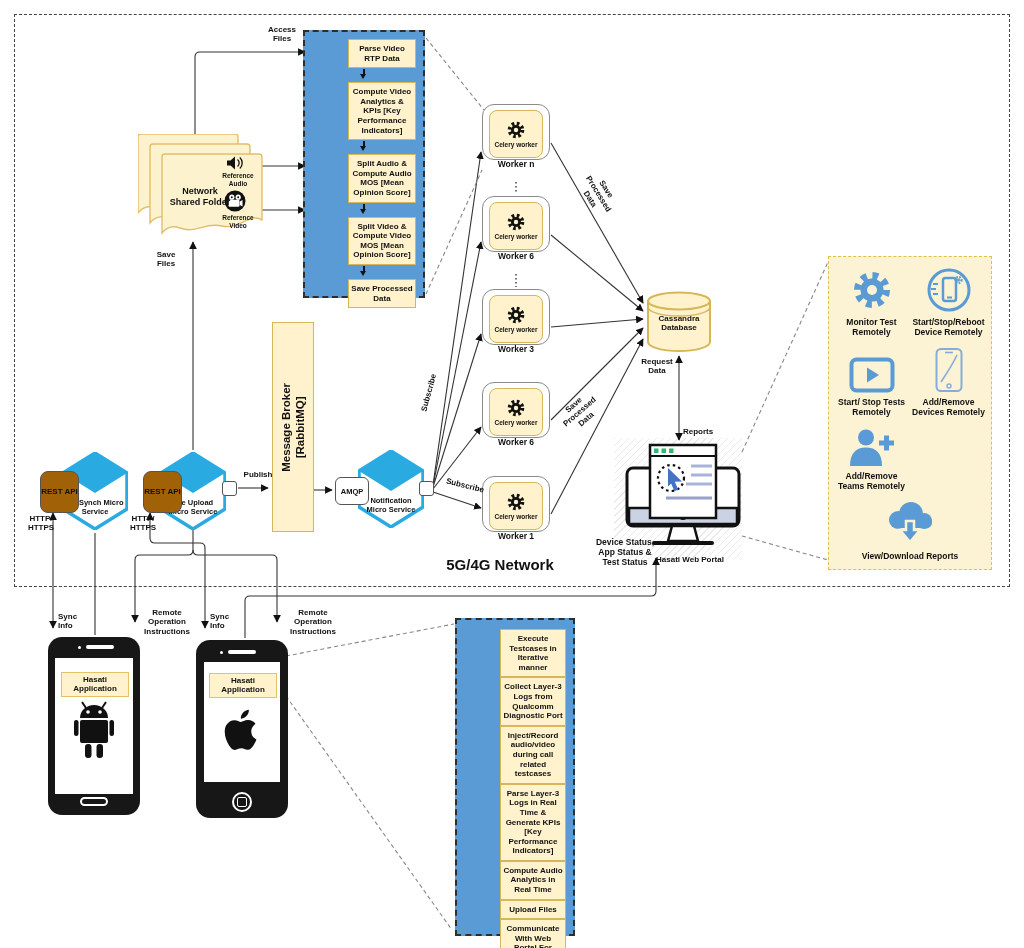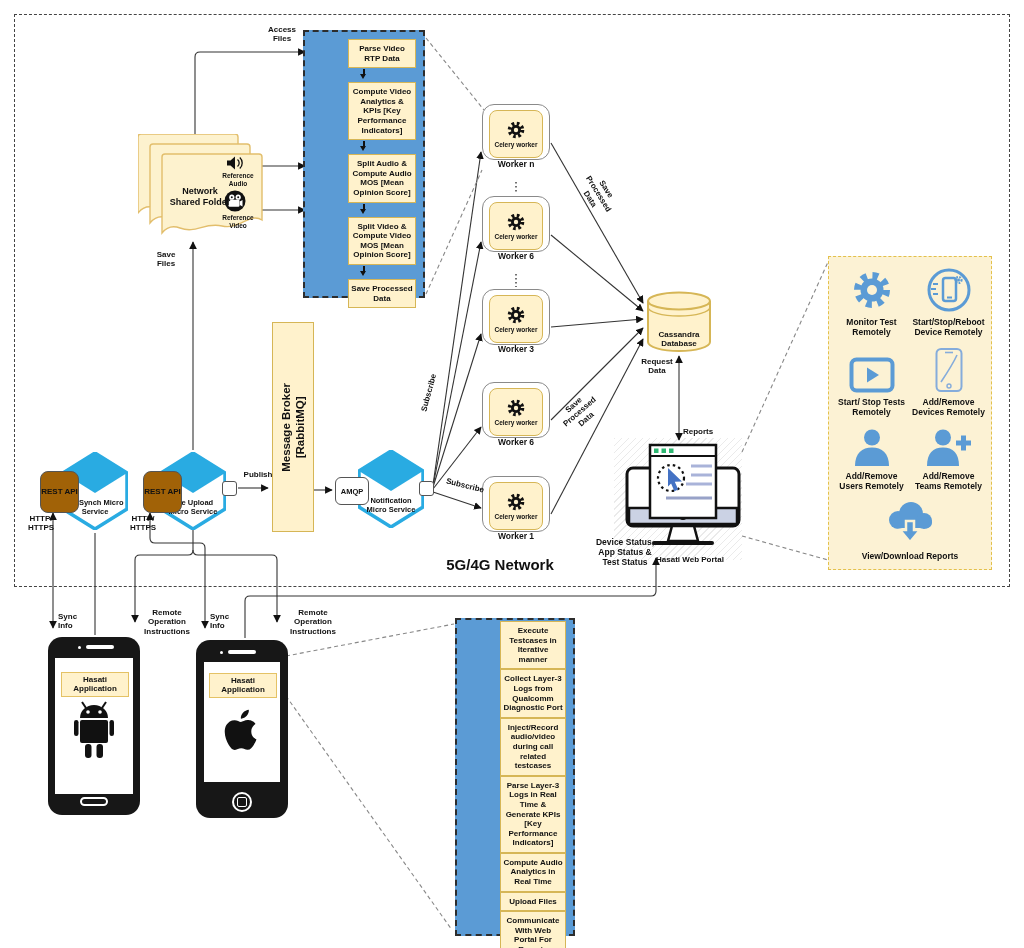--- a/index.html
+++ b/index.html
@@ -8,35 +8,35 @@
   .abs{position:absolute;}
   .L{position:absolute;font-weight:bold;color:#111;text-align:center;line-height:1.18;font-size:8px;z-index:12;}
   .left{text-align:left;}
   .overlay{position:absolute;left:0;top:0;z-index:4;pointer-events:none;}
   .zone{position:absolute;left:14px;top:14px;width:994px;height:571px;border:1.6px dashed #444;z-index:1;}
   .zone-label{left:420px;top:556px;width:160px;font-size:15px;}
   
   .blue-panel{position:absolute;background:#5B9BD5;border:2px dashed #2d2d2d;z-index:10;
       display:flex;flex-direction:column;justify-content:space-between;box-sizing:border-box;}
   .pipeline{left:303px;top:30px;width:122px;height:268px;padding:7px 7px;}
-  .functions{left:455px;top:618px;width:120px;height:318px;padding:1px 7px;}
+  .functions{left:455px;top:618px;width:120px;height:318px;padding:9px 7px;}
   .ybox{background:#FFF2CC;border:1px solid #D6B656;font-weight:bold;font-size:8px;line-height:1.2;
       text-align:center;display:flex;align-items:center;justify-content:center;padding:4px 2px;margin-left:36px;}
   .down-arrow{width:1.5px;height:7px;background:#111;margin:1px auto 6px auto;position:relative;flex:0 0 auto;}
   .down-arrow::after{content:"";position:absolute;left:-3px;top:5px;border:3.5px solid transparent;border-top:5.5px solid #111;}
   
   .worker{position:absolute;left:482px;width:68px;height:56px;background:#fff;border:1px solid #8a8a8a;
       border-radius:12px;z-index:10;text-align:center;box-sizing:border-box;}
   .worker-inner{margin:5px auto 1px auto;width:52px;height:46px;background:#FFF2CC;border:1px solid #D6B656;
       border-radius:8px;display:flex;flex-direction:column;align-items:center;justify-content:center;}
   .worker-inner-label{font-size:6.5px;font-weight:bold;margin-top:1px;}
   .worker-label{font-size:8.5px;font-weight:bold;}
   
   .db{left:646px;top:290px;z-index:10;}
-  .db-label{left:648px;top:314px;width:62px;font-size:8px;margin-top:16px;}
+  .db-label{left:648px;top:314px;width:62px;font-size:8px;}
   
   .broker{position:absolute;left:272px;top:322px;width:40px;height:208px;background:#FFF2CC;border:1px solid #D6B656;
       z-index:10;display:flex;align-items:center;justify-content:center;}
   .broker-text{transform:rotate(-90deg);white-space:nowrap;font-weight:bold;font-size:11.5px;text-align:center;line-height:1.25;}
   .amqp{position:absolute;left:335px;top:477px;width:32px;height:26px;background:#fff;border:1.5px solid #555;
       border-radius:6px;z-index:11;display:flex;align-items:center;justify-content:center;font-size:7.5px;font-weight:bold;}
   .conn{position:absolute;width:13px;height:13px;background:#fff;border:1.5px solid #555;border-radius:3px;z-index:11;}
   .rest{position:absolute;width:37px;height:40px;background:#a16207;border:1.5px solid #555;border-radius:8px;z-index:11;
       display:flex;align-items:center;justify-content:center;font-size:8px;font-weight:bold;text-align:center;line-height:1.15;}
   .hex{position:absolute;width:66px;height:78px;z-index:10;}
@@ -323,27 +323,20 @@
   <div class="feat">
     <svg width="30" height="46" viewBox="0 0 30 46">
       <rect x="2.5" y="2" width="25" height="42" rx="4.5" fill="none" stroke="#85ACDB" stroke-width="2"></rect>
       <path d="M7,35 C13,26 19,17 23,8" fill="none" stroke="#85ACDB" stroke-width="1.6"></path>
       <line x1="11" y1="5.5" x2="19" y2="5.5" stroke="#85ACDB" stroke-width="1.6"></line>
       <circle cx="15" cy="39" r="2" fill="none" stroke="#85ACDB" stroke-width="1.4"></circle>
     </svg>
     <div class="feat-label">Add/Remove Devices Remotely</div>
   </div>
   <div class="feat">
-    <svg width="40" height="40" viewBox="0 0 40 40" fill="#5B9BD5">
-      <circle cx="20" cy="10.5" r="8"></circle>
-      <path d="M3,39 C3,26 10,20.5 20,20.5 C30,20.5 37,26 37,39 Z"></path>
-    </svg>
-    <div class="feat-label">Add/Remove Users Remotely</div>
-  </div>
-  <div class="feat">
     <svg width="46" height="40" viewBox="0 0 46 40" fill="#5B9BD5">
       <circle cx="17" cy="10.5" r="8"></circle>
       <path d="M1,39 C1,26 7,20.5 17,20.5 C27,20.5 33,26 33,39 Z"></path>
       <rect x="30" y="13.5" width="15" height="5"></rect>
         <rect x="35" y="8.5" width="5" height="15"></rect>
     </svg>
     <div class="feat-label">Add/Remove Teams Remotely</div>
   </div>
   <div class="feat wide">
     <svg width="54" height="46" viewBox="0 0 54 46">

